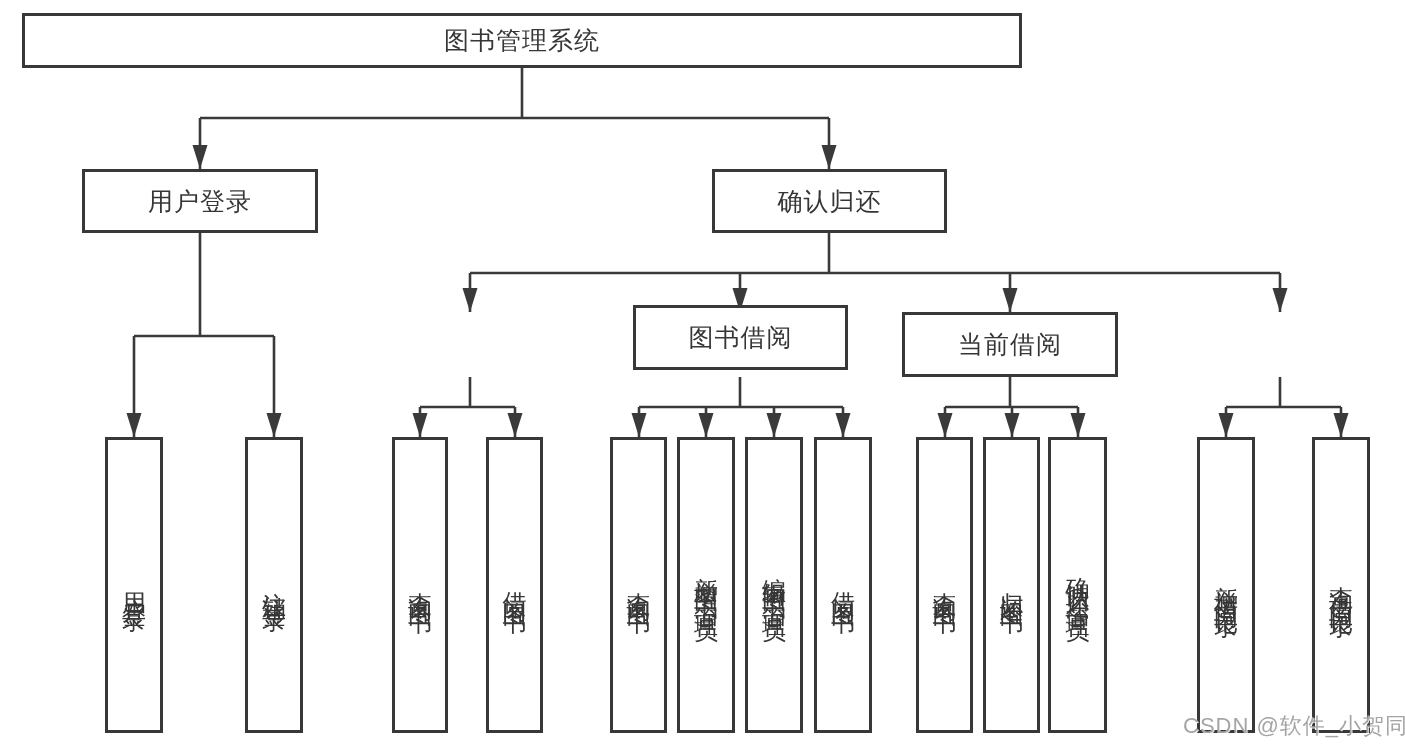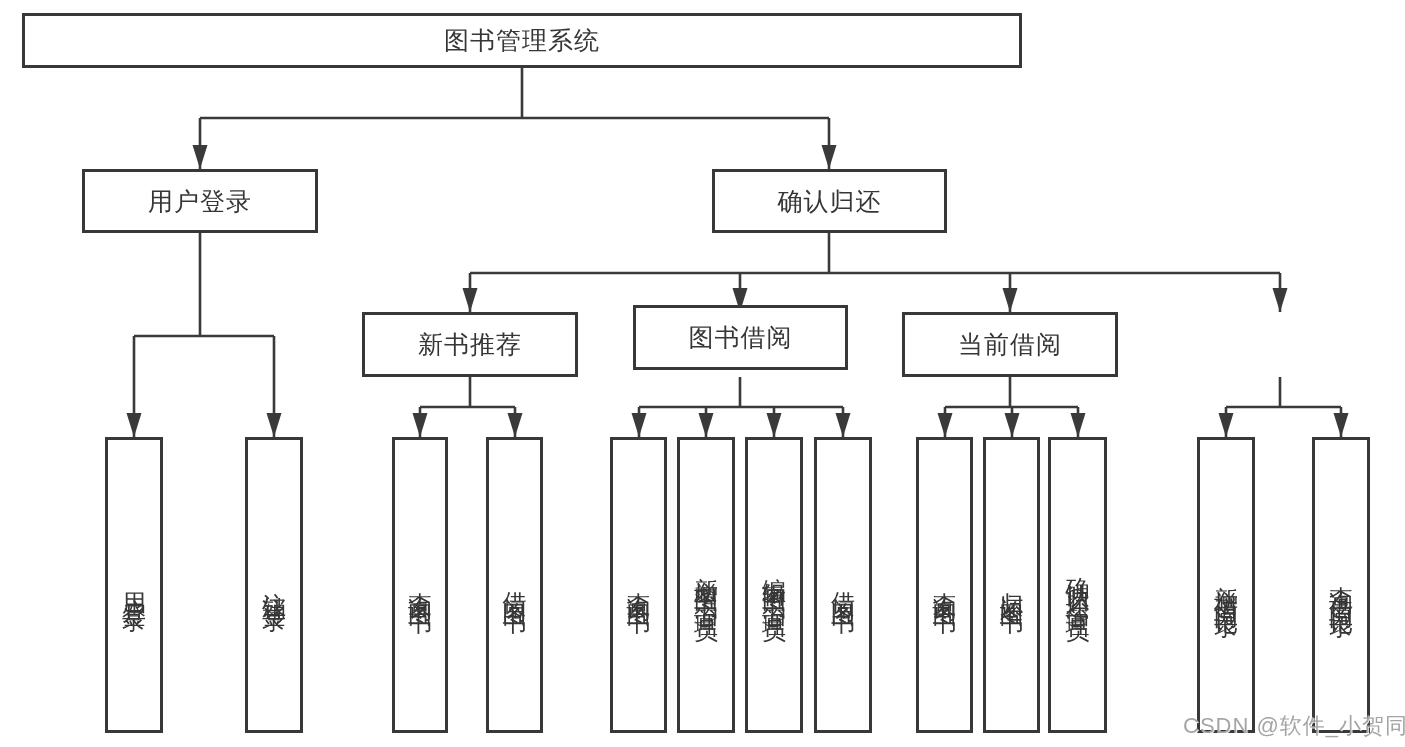--- a/index.html
+++ b/index.html
@@ -102,23 +102,20 @@
     <span>图书管理系统</span>
   </div>
 
   <div class="node hnode" style="left:82px; top:169px; width:236px; height:64px;">
     <span>用户登录</span>
   </div>
   <div class="node hnode" style="left:712px; top:169px; width:235px; height:64px;">
     <span>确认归还</span>
   </div>
 
-  <div class="node hnode" style="left:362px; top:312px; width:216px; height:65px;">
-    <span>新书推荐</span>
-  </div>
   <div class="node hnode" style="left:633px; top:305px; width:215px; height:65px;">
     <span>图书借阅</span>
   </div>
   <div class="node hnode" style="left:902px; top:312px; width:216px; height:65px;">
     <span>当前借阅</span>
   </div>
 
   <div class="node leaf" style="left:105px; top:437px; width:58px; height:296px;">
     <span>用户登录</span>
   </div>

